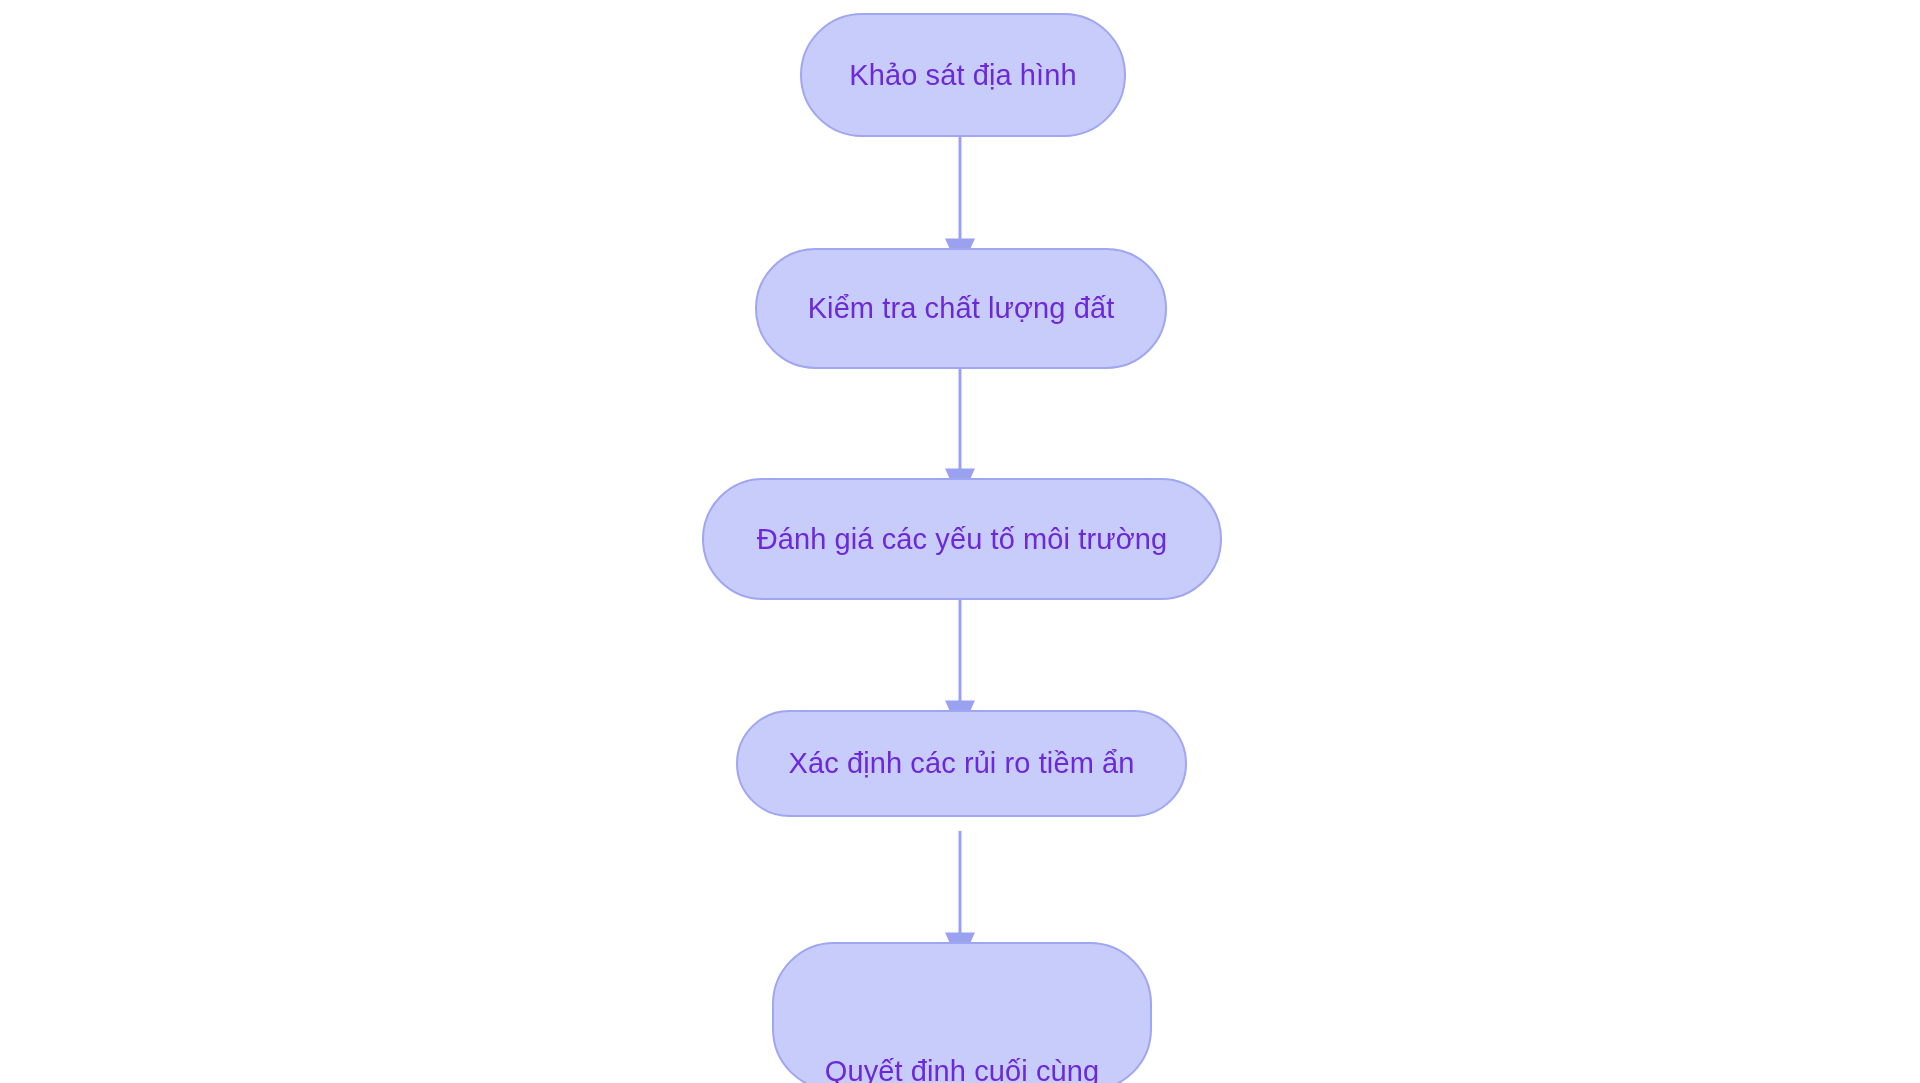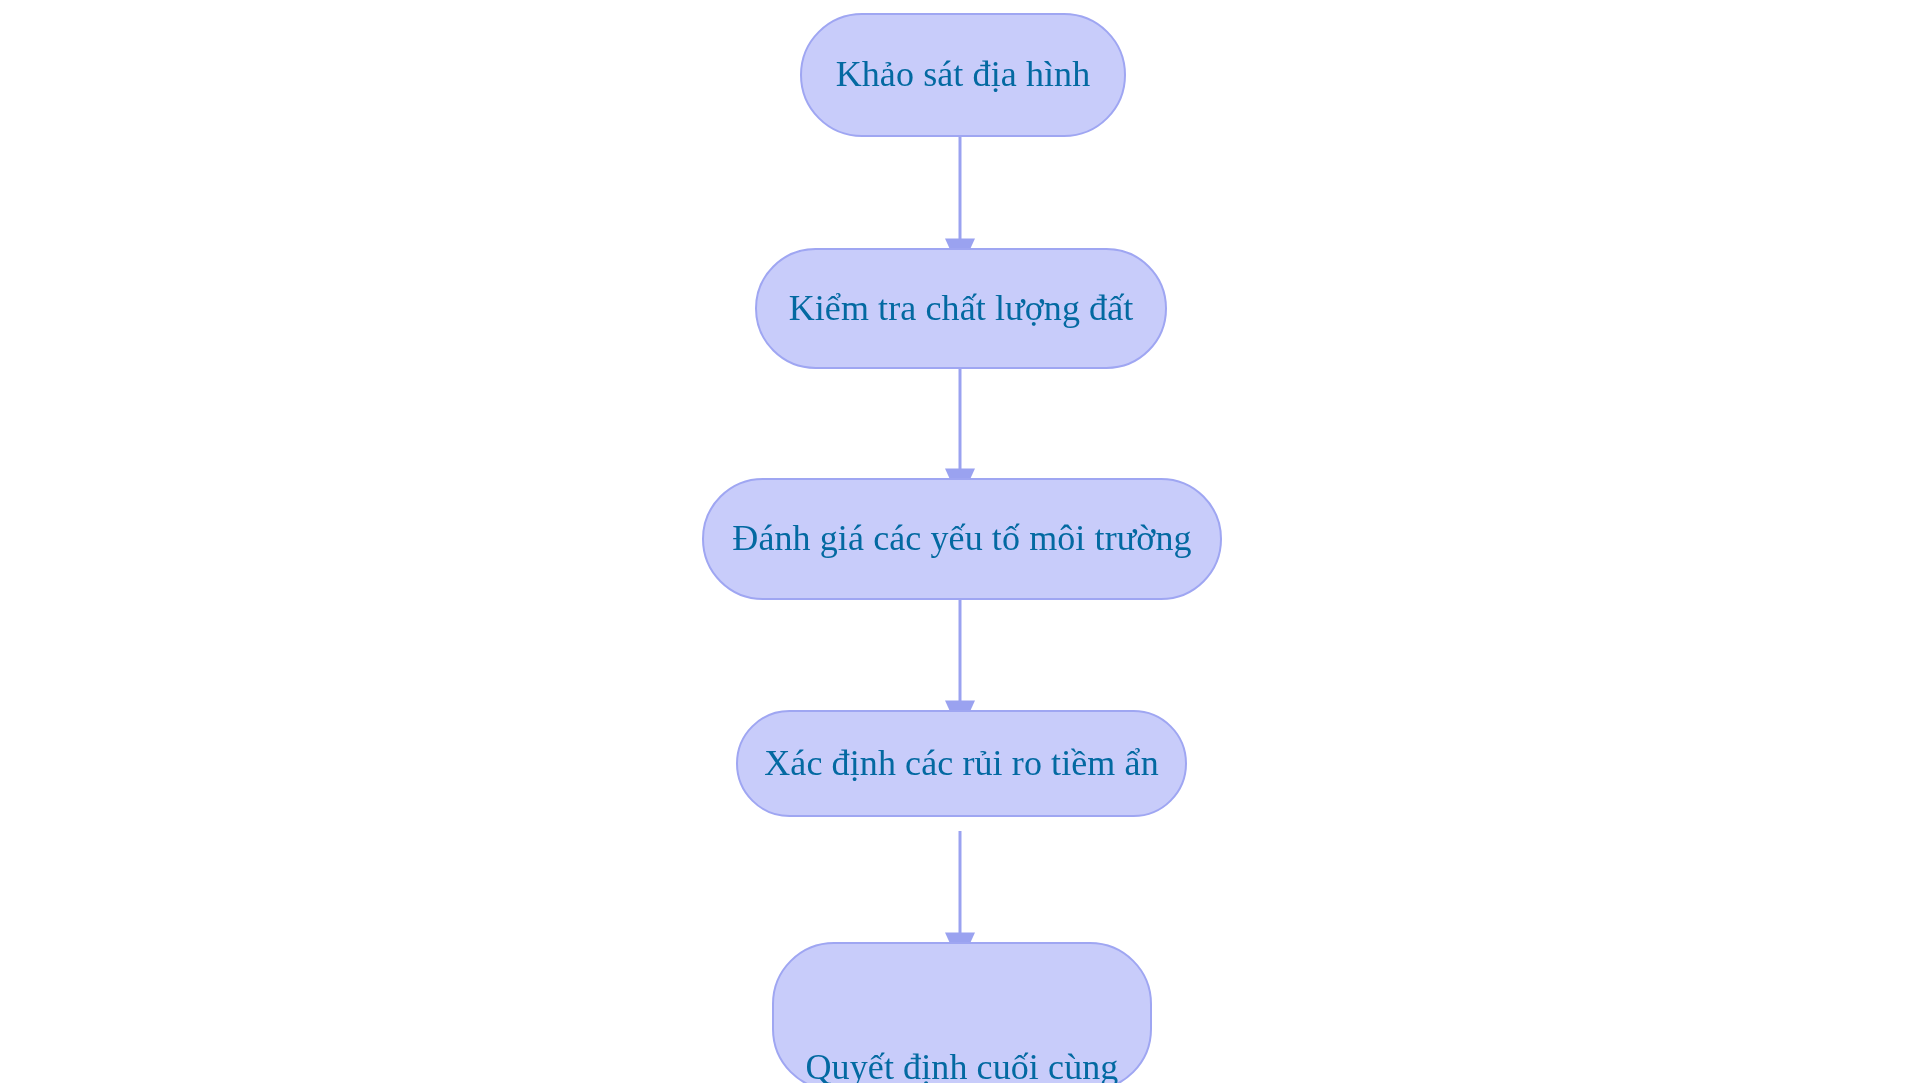--- a/index.html
+++ b/index.html
@@ -28,23 +28,23 @@
     background: #c8ccfa;
     border: 2px solid #9fa6f2;
     border-radius: 62px;
     display: flex;
     align-items: center;
     justify-content: center;
     text-align: center;
   }
 
   .node-label {
-    color: #0369a1;
-    font-family: Liberation Serif, serif;
-    font-size: 36px;
+    color: #6d28d9;
+    font-family: Liberation Sans, sans-serif;
+    font-size: 29px;
     font-weight: 400;
     letter-spacing: 0.1px;
     line-height: 1.2;
     white-space: nowrap;
     padding: 0 26px;
   }
 
   .edge {
     position: absolute;
     left: 0;

